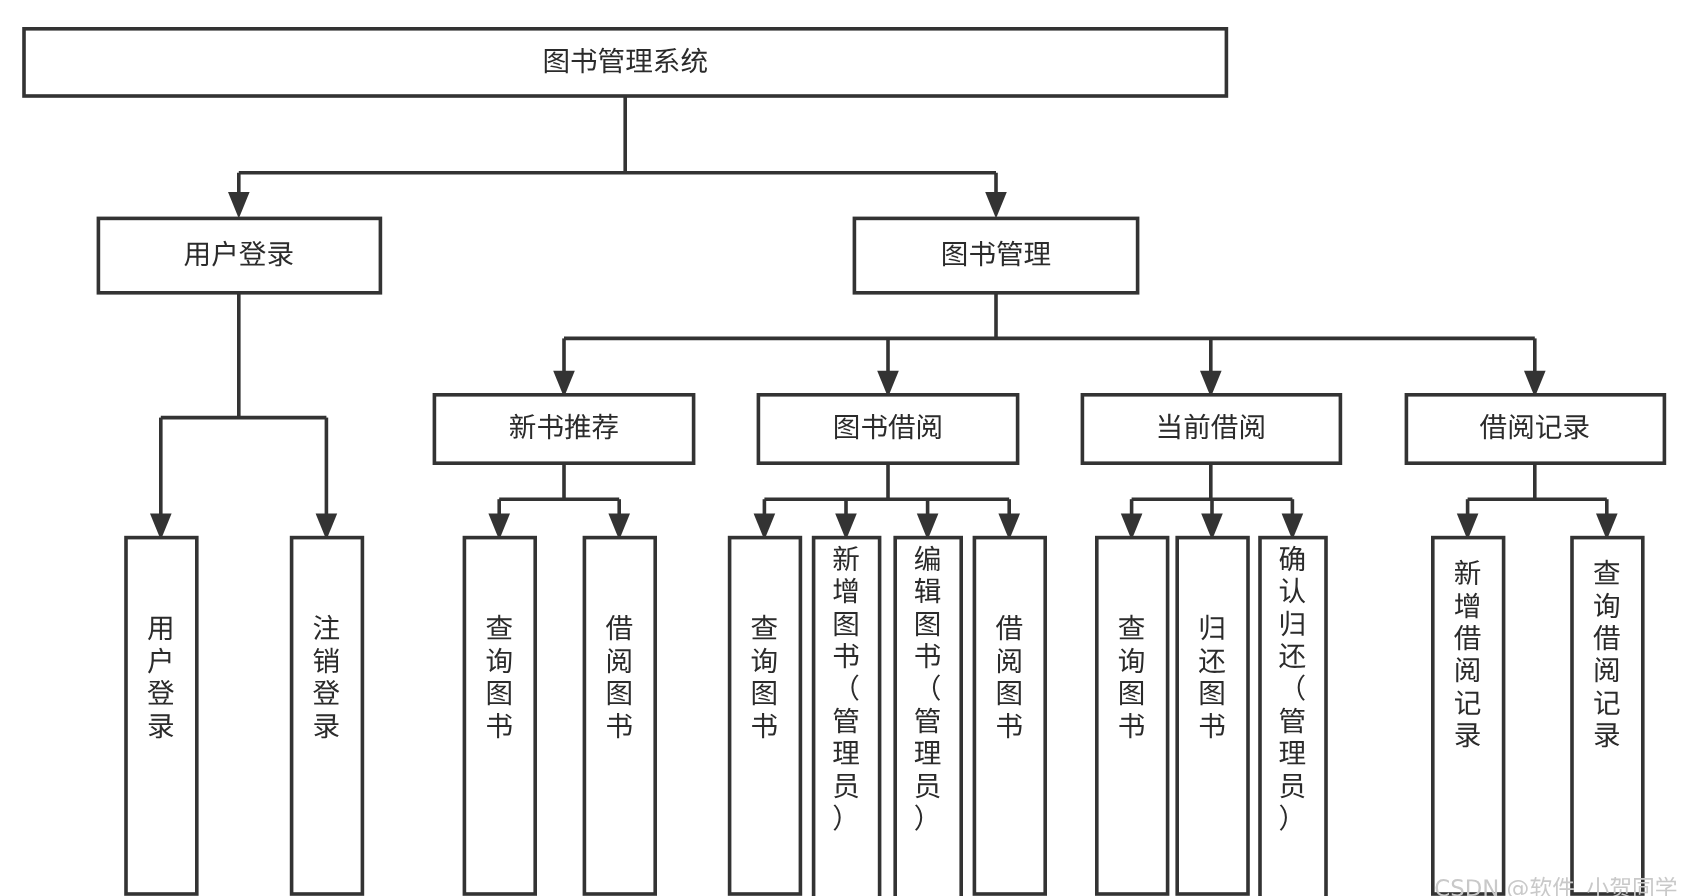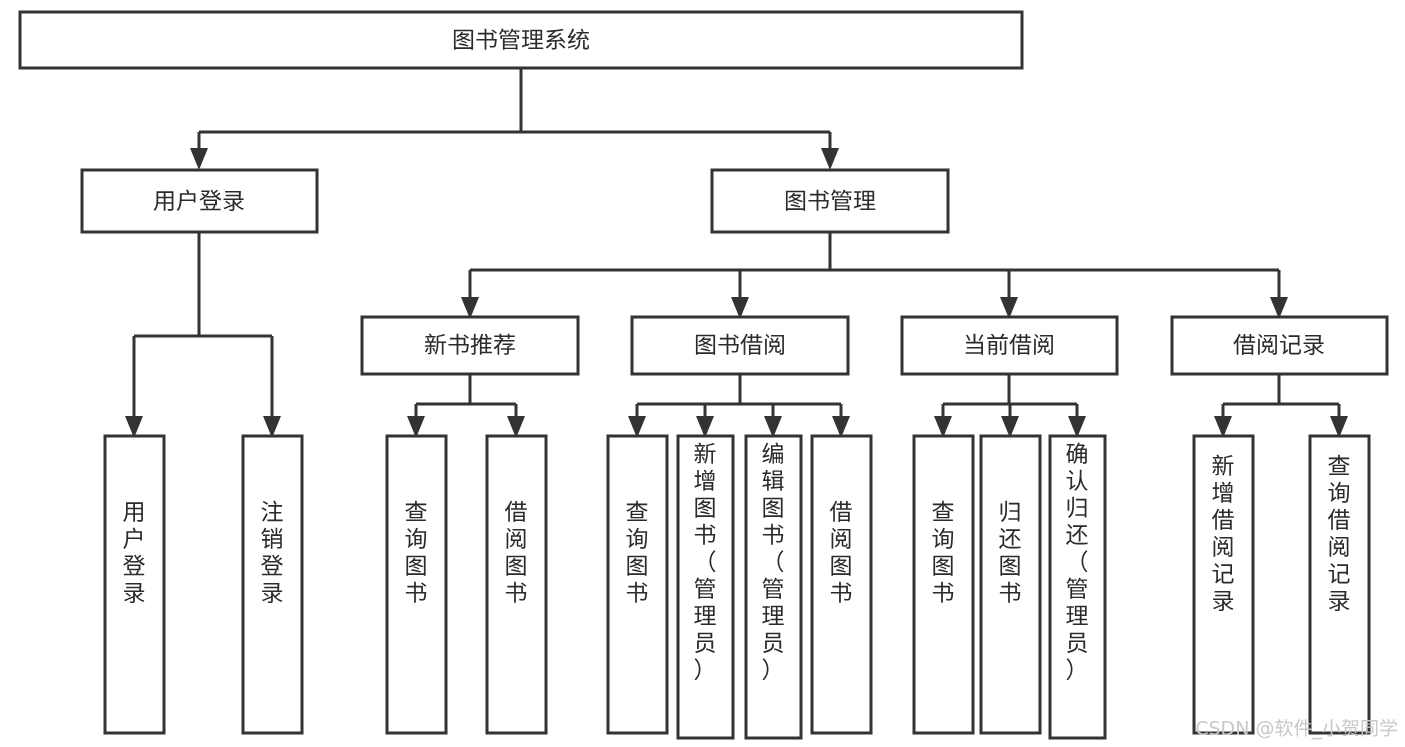--- a/index.html
+++ b/index.html
@@ -11,21 +11,21 @@
   body {
     width: 1405px;
     height: 747px;
     position: relative;
     overflow: hidden;
     font-family: "DejaVu Sans", "Liberation Sans", sans-serif;
   }
   #diagram-root {
     position: absolute;
     left: 0;
-    top: 0;
+    top: 12px;
     width: 1405px;
     height: 669px;
   }
   svg.diagram-canvas {
     display: block;
     width: 1405px;
     height: 747px;
     background: #ffffff;
   }
   .node-box {

